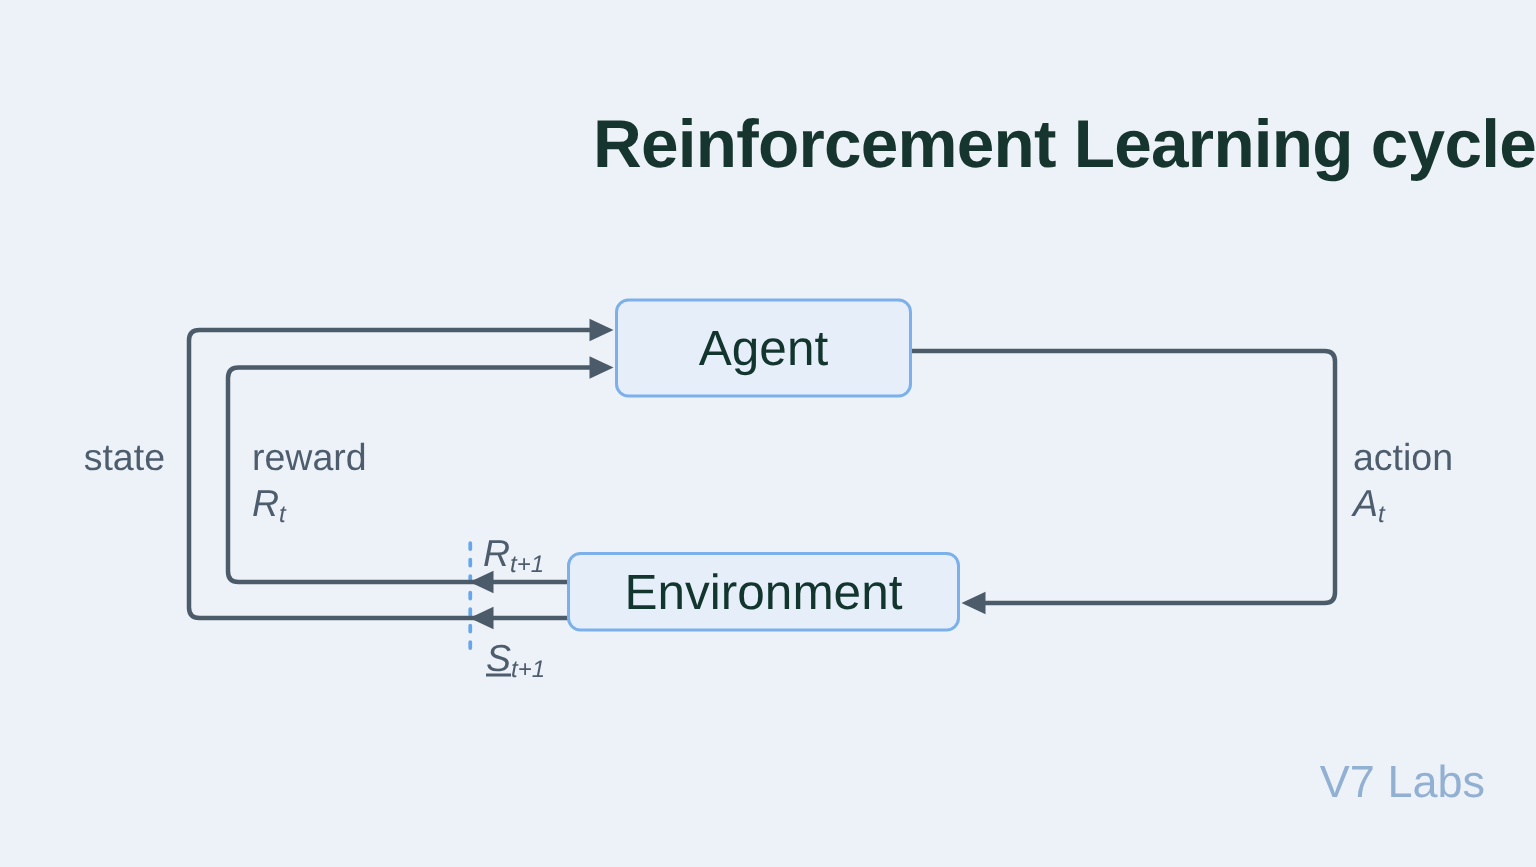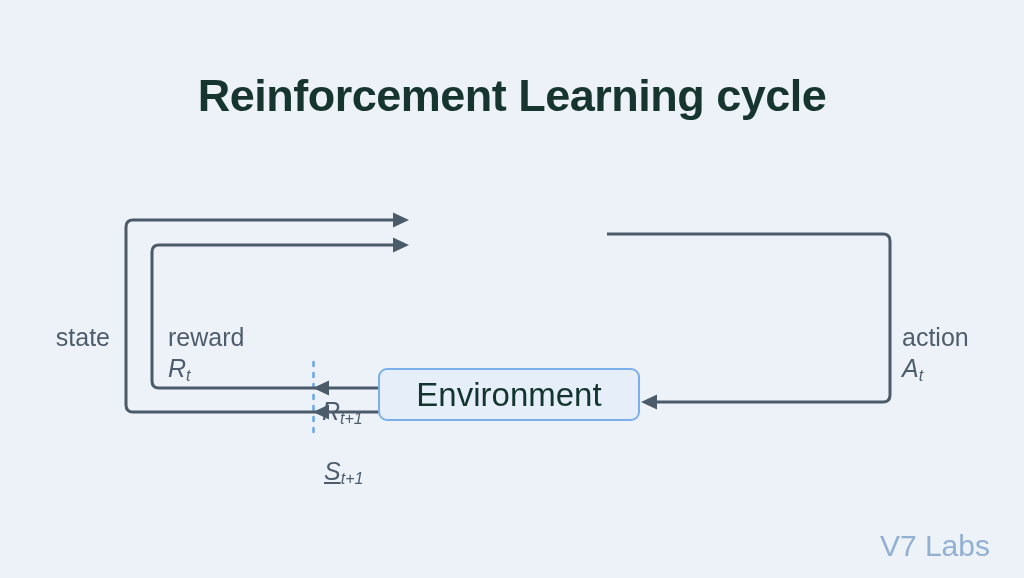--- a/index.html
+++ b/index.html
@@ -16,21 +16,21 @@
     height: 578px;
     overflow: hidden;
     background: var(--background, #edf2f8);
   }
   .page-title {
     position: absolute;
     left: 0;
     top: 70px;
     width: 1024px;
     margin: 0;
-    text-align: center;
+    text-align: right;
     font-size: 45px;
     font-weight: 700;
     letter-spacing: -0.5px;
     color: var(--title-text, #16352e);
   }
   svg.connectors {
     position: absolute;
     left: 0;
     top: 0;
   }
@@ -47,42 +47,40 @@
     font-weight: 500;
     color: var(--node-text, #12352d);
   }
   .node.agent   { left: 410px; top: 199px; width: 198px; height: 66px; }
   .node.env     { left: 378px; top: 368px; width: 262px; height: 53px; }
   .edge-label {
     position: absolute;
     font-size: 25px;
     line-height: 31px;
     color: var(--label-text, #4e5d6d);
-    margin-top: 32px;
   }
   .edge-label .sym i { font-style: italic; }
   .edge-label sub {
     font-size: 16px;
     font-style: italic;
     line-height: 0;
     vertical-align: -4px;
   }
   .lbl-state  { left: 28px;  top: 290px; width: 82px; text-align: right; }
   .lbl-reward { left: 168px; top: 290px; text-align: left; }
   .lbl-action { left: 902px; top: 290px; text-align: left; }
-  .lbl-next-reward { left: 322px; top: 364px; font-style: italic; }
+  .lbl-next-reward { left: 322px; top: 354px; font-style: italic; }
   .lbl-next-state  { left: 324px; top: 424px; font-style: italic; text-decoration: underline; }
   .watermark {
     position: absolute;
     right: 34px;
     top: 505px;
     font-size: 30px;
     font-weight: 400;
     color: var(--watermark, #92b0d2);
-    margin-top: 24px;
   }
 </style>
 </head>
 <body>
 
 <div class="stage">
 
   <h1 class="page-title">Reinforcement Learning cycle</h1>
 
   <svg class="connectors" width="1024" height="578" viewBox="0 0 1024 578">
@@ -95,20 +93,23 @@
 
     <path d="M 607 234 H 883 Q 890 234 890 241 V 395 Q 890 402 883 402 H 650" fill="none" stroke="var(--connector)" stroke-width="3"></path>
 
     <polygon points="409,220 393,212.5 393,227.5" fill="var(--connector)"></polygon>
     <polygon points="409,245 393,237.5 393,252.5" fill="var(--connector)"></polygon>
     <polygon points="641,402 657,394.5 657,409.5" fill="var(--connector)"></polygon>
     <polygon points="313,388 329,380.5 329,395.5" fill="var(--connector)"></polygon>
     <polygon points="313,412 329,404.5 329,419.5" fill="var(--connector)"></polygon>
   </svg>
 
+  <div class="node agent">
+    <span>Agent</span>
+  </div>
 
   <div class="node env">
     <span>Environment</span>
   </div>
 
   <div class="edge-label lbl-state">
     <div class="word">state</div>
   </div>
 
   <div class="edge-label lbl-reward">

